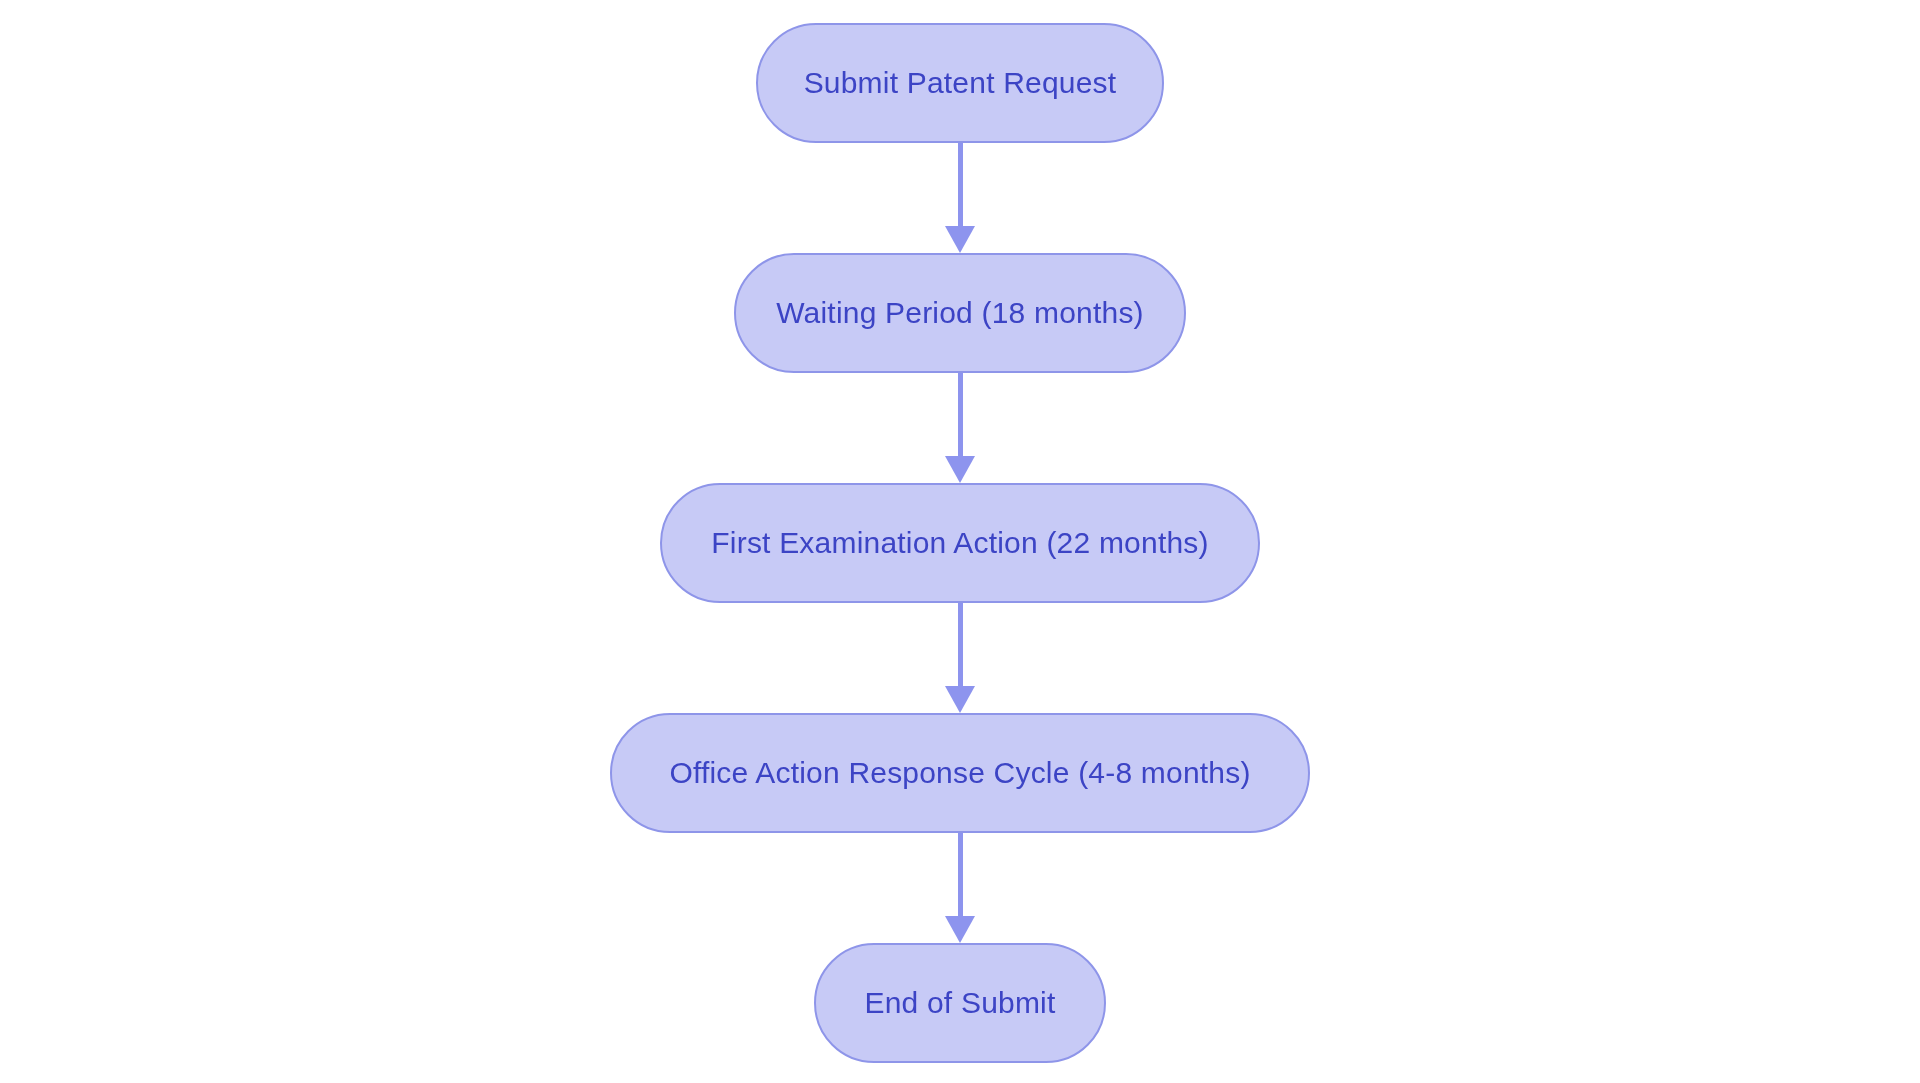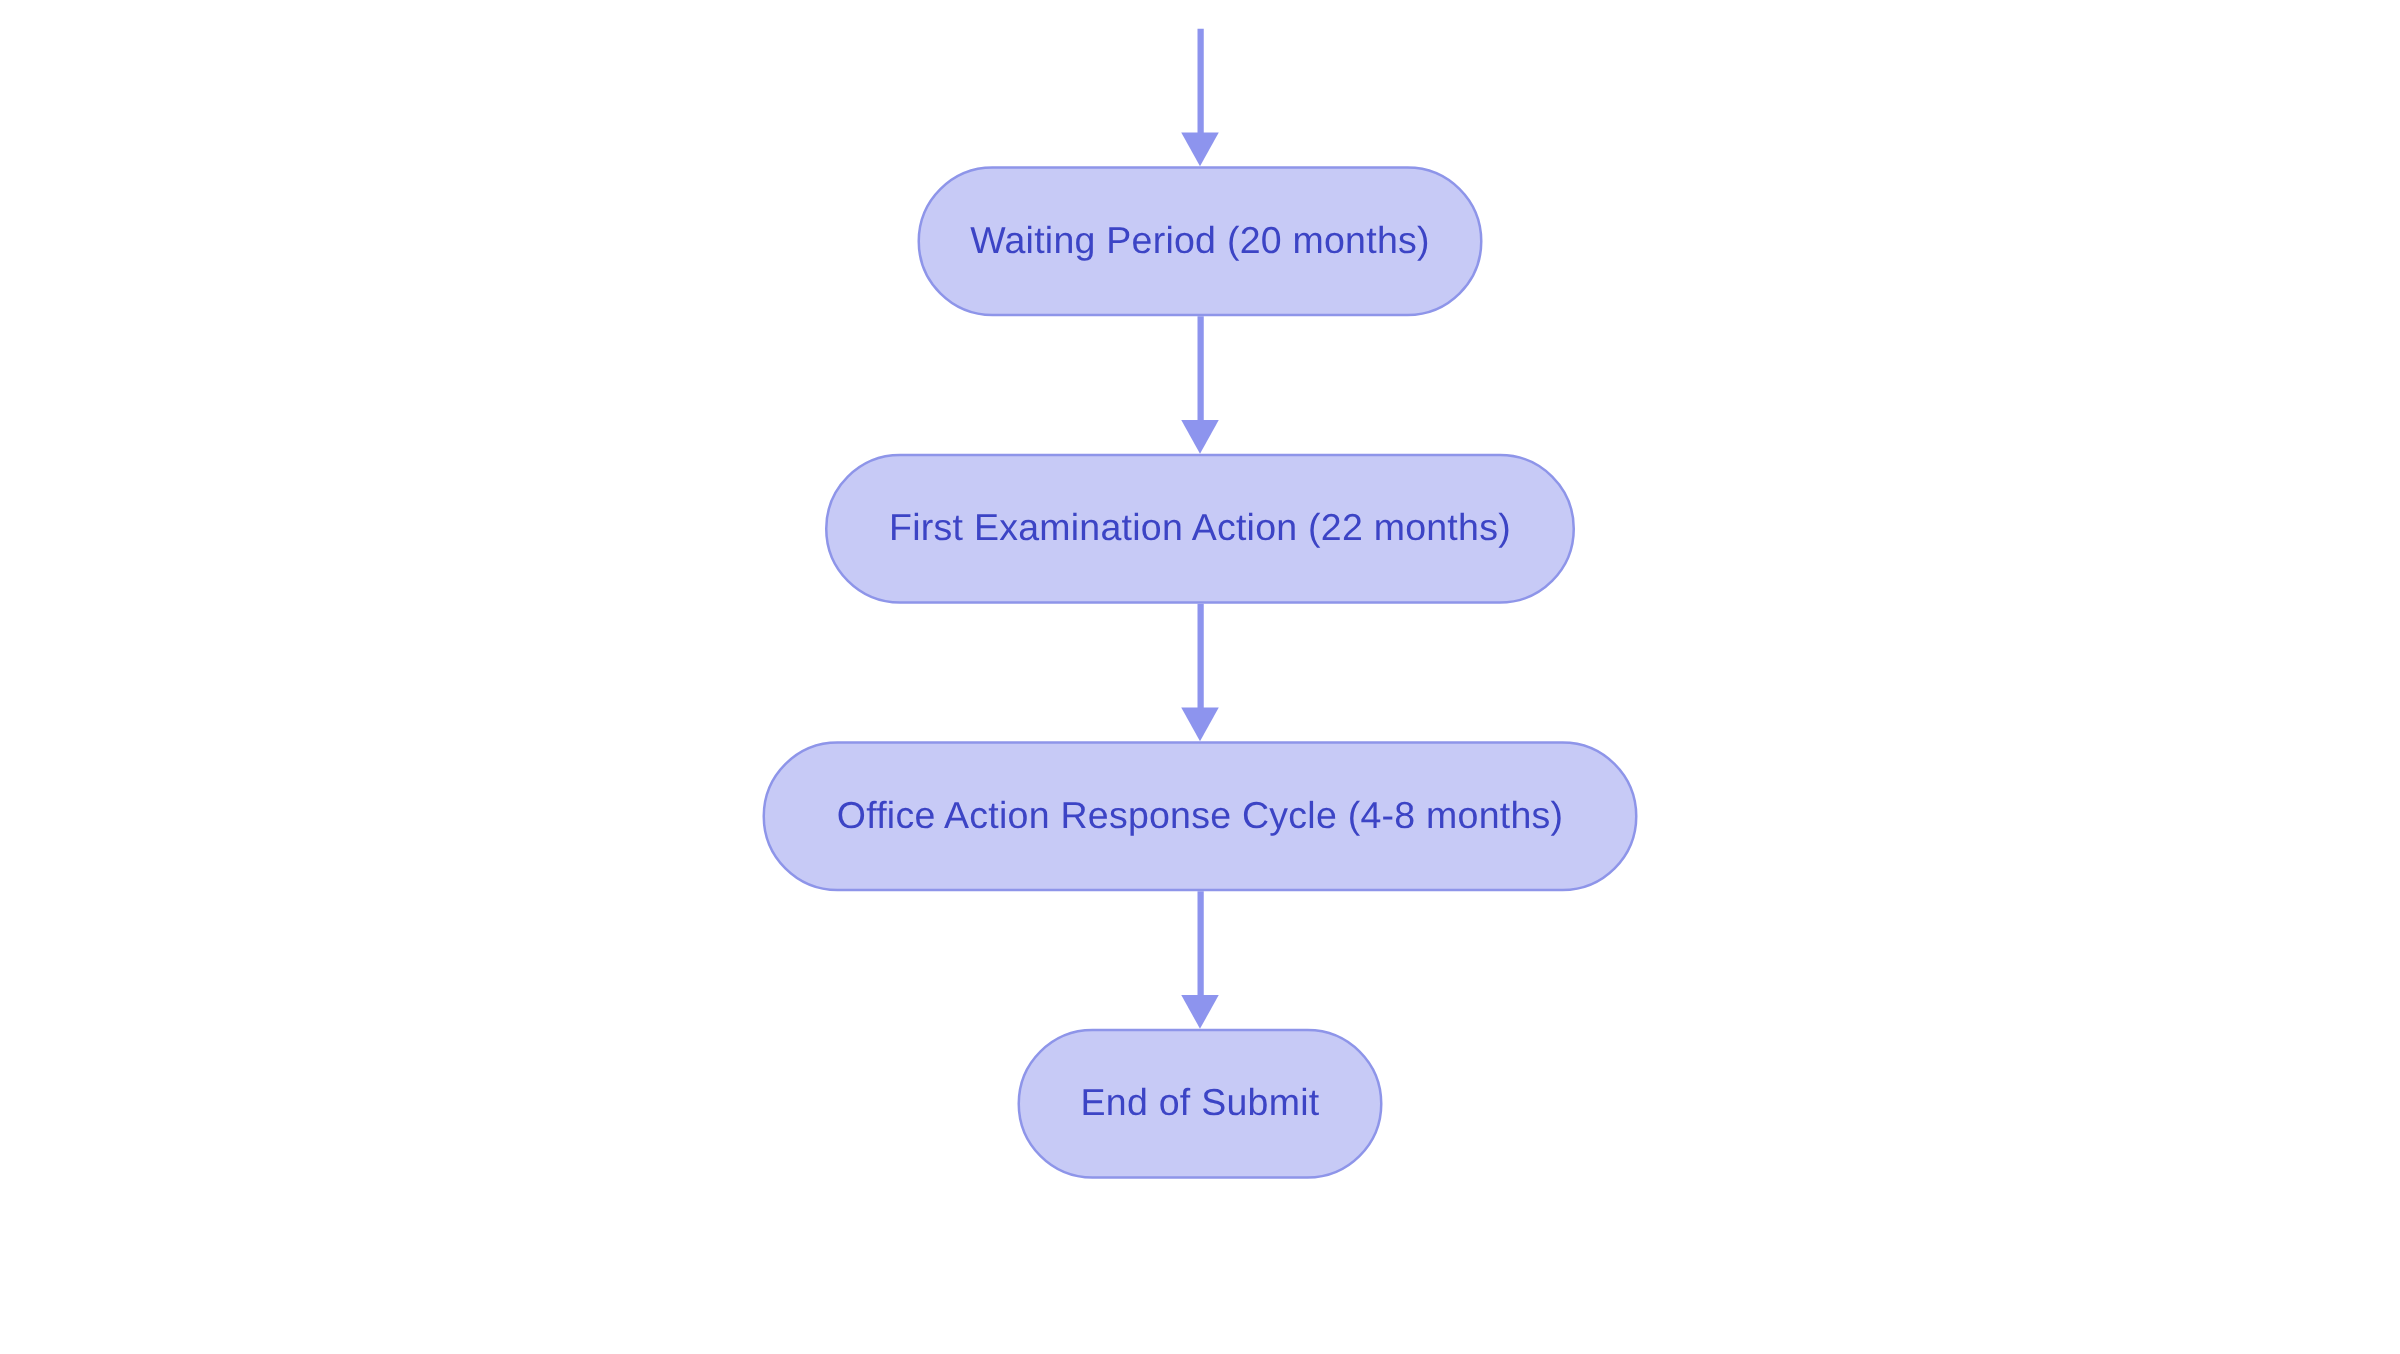--- a/index.html
+++ b/index.html
@@ -69,28 +69,31 @@
     border-right: 15px solid transparent;
     border-top: 27px solid var(--arrow-color);
     margin-top: -1px;
   }
 </style>
 </head>
 <body>
 
 <div class="canvas">
 
+  <div class="node n1">
+    <span class="node-label">Submit Patent Request</span>
+  </div>
 
   <div class="connector">
     <div class="arrow-line"></div>
     <div class="arrow-head"></div>
   </div>
 
   <div class="node n2">
-    <span class="node-label">Waiting Period (20 months)</span>
+    <span class="node-label">Waiting Period (18 months)</span>
   </div>
 
   <div class="connector">
     <div class="arrow-line"></div>
     <div class="arrow-head"></div>
   </div>
 
   <div class="node n3">
     <span class="node-label">First Examination Action (22 months)</span>
   </div>

